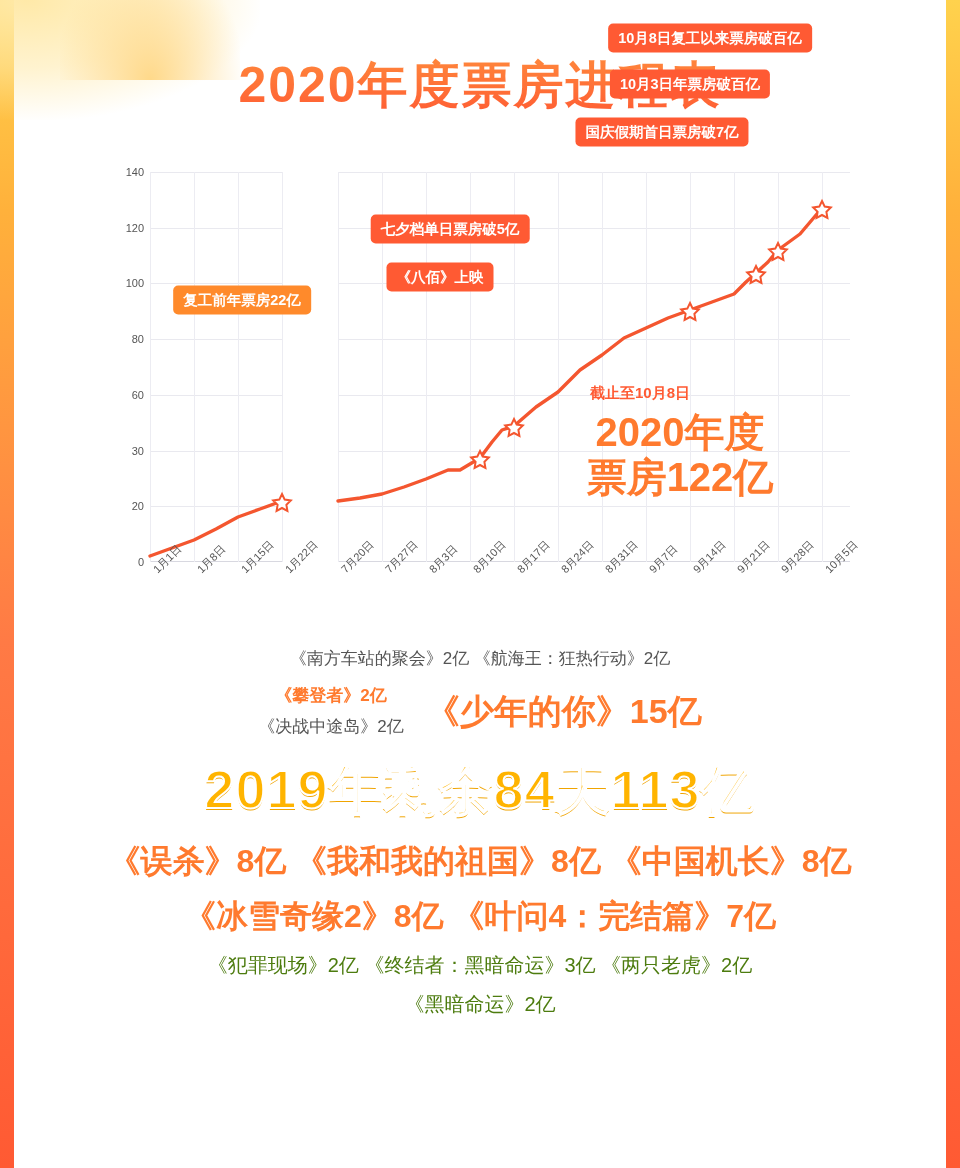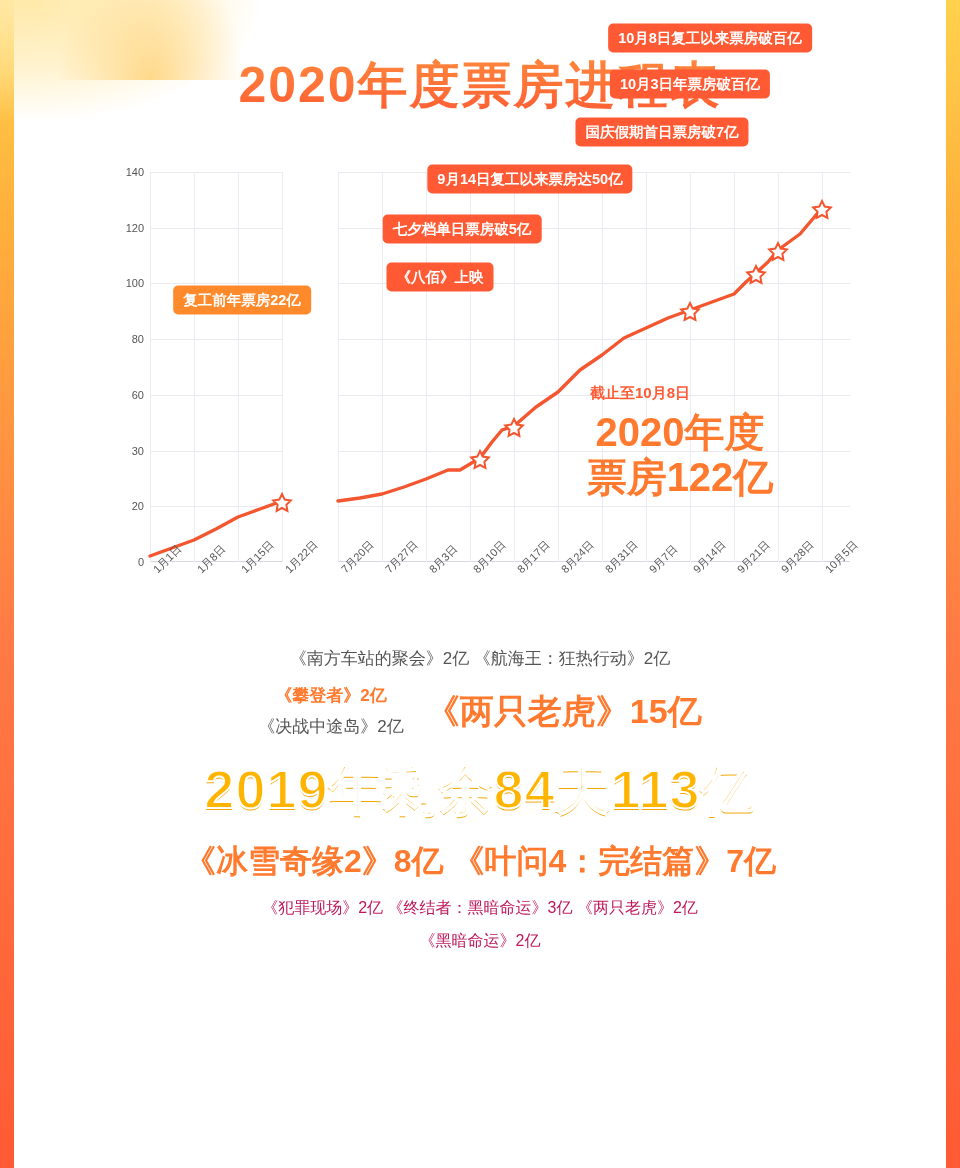--- a/index.html
+++ b/index.html
@@ -60,21 +60,21 @@
   .r-mid-big{color:#ff7a2e;font-weight:bold;font-size:34px;}
   .col{display:flex;flex-direction:column;gap:8px;}
   .r-headline{
     font-size:54px;font-weight:bold;letter-spacing:1px;
     color:#ffb400;-webkit-text-stroke:2px #ffffff;
     text-shadow:0 2px 0 #f0a400;
     margin:10px 0 14px 0;
   }
   .r-big-orange{color:#ff7a2e;font-weight:bold;font-size:32px;margin-bottom:12px;}
   .r-big-orange2{color:#ff7a2e;font-weight:bold;font-size:32px;margin-bottom:14px;}
-  .r-small{color:#be185d;font-size:16px;margin-bottom:12px;text-align:center;}
+  .r-small{color:#4d7c0f;font-size:20px;margin-bottom:12px;text-align:center;}
 </style>
 </head>
 <body>
 
 <div class="edge left"></div>
 <div class="edge right"></div>
 <div class="corner-glow"></div>
 <div class="corner-glow2"></div>
 
 <div class="title">2020年度票房进程表</div>
@@ -132,22 +132,21 @@
         <path d="M364,247 l2.7,5.6 6.1,0.9 -4.4,4.3 1.0,6.1 -5.4,-2.9 -5.4,2.9 1.0,-6.1 -4.4,-4.3 6.1,-0.9 Z"></path>
         <path d="M540,131 l2.7,5.6 6.1,0.9 -4.4,4.3 1.0,6.1 -5.4,-2.9 -5.4,2.9 1.0,-6.1 -4.4,-4.3 6.1,-0.9 Z"></path>
         <path d="M606,94 l2.7,5.6 6.1,0.9 -4.4,4.3 1.0,6.1 -5.4,-2.9 -5.4,2.9 1.0,-6.1 -4.4,-4.3 6.1,-0.9 Z"></path>
         <path d="M628,71 l2.7,5.6 6.1,0.9 -4.4,4.3 1.0,6.1 -5.4,-2.9 -5.4,2.9 1.0,-6.1 -4.4,-4.3 6.1,-0.9 Z"></path>
         <path d="M672,29 l2.7,5.6 6.1,0.9 -4.4,4.3 1.0,6.1 -5.4,-2.9 -5.4,2.9 1.0,-6.1 -4.4,-4.3 6.1,-0.9 Z"></path>
       </g>
     </svg>
 
     <div class="callout orange" style="left:92px;top:128px">复工前年票房22亿</div>
     <div class="callout" style="left:290px;top:105px">《八佰》上映</div>
-    <div class="callout" style="left:312px;top:57px">七夕档单日票房破5亿</div>
-    <div class="callout" style="left:380px;top:7px">9月14日复工以来票房达50亿</div>
+    <div class="callout" style="left:300px;top:57px">七夕档单日票房破5亿</div>
     <div class="callout" style="left:512px;top:-40px">国庆假期首日票房破7亿</div>
     <div class="callout" style="left:540px;top:-88px">10月3日年票房破百亿</div>
     <div class="callout" style="left:560px;top:-134px">10月8日复工以来票房破百亿</div>
 
     <div class="big-note" style="left:440px;top:212px">截止至10月8日</div>
     <div class="big-amount" style="left:380px;top:238px;width:300px">
       <div>2020年度</div>
       <div>票房122亿</div>
     </div>
   </div>
@@ -173,21 +172,22 @@
 </div>
 
 <div class="list">
   <div class="row r-grey">《南方车站的聚会》2亿  《航海王：狂热行动》2亿</div>
 
   <div class="row r-mix">
     <div class="col">
       <span class="r-orange">《攀登者》2亿</span>
       <span class="r-grey">《决战中途岛》2亿</span>
     </div>
-    <div class="r-mid-big">《两只老虎》15亿</div>
+    <div class="r-mid-big">《少年的你》15亿</div>
   </div>
 
   <div class="row r-headline">2019年剩余84天113亿</div>
 
+  <div class="row r-big-orange">《误杀》8亿  《我和我的祖国》8亿  《中国机长》8亿</div>
   <div class="row r-big-orange2">《冰雪奇缘2》8亿  《叶问4：完结篇》7亿</div>
   <div class="row r-small">《犯罪现场》2亿  《终结者：黑暗命运》3亿  《两只老虎》2亿</div>
   <div class="row r-small">《黑暗命运》2亿</div>
 </div>
 
 </body></html>

